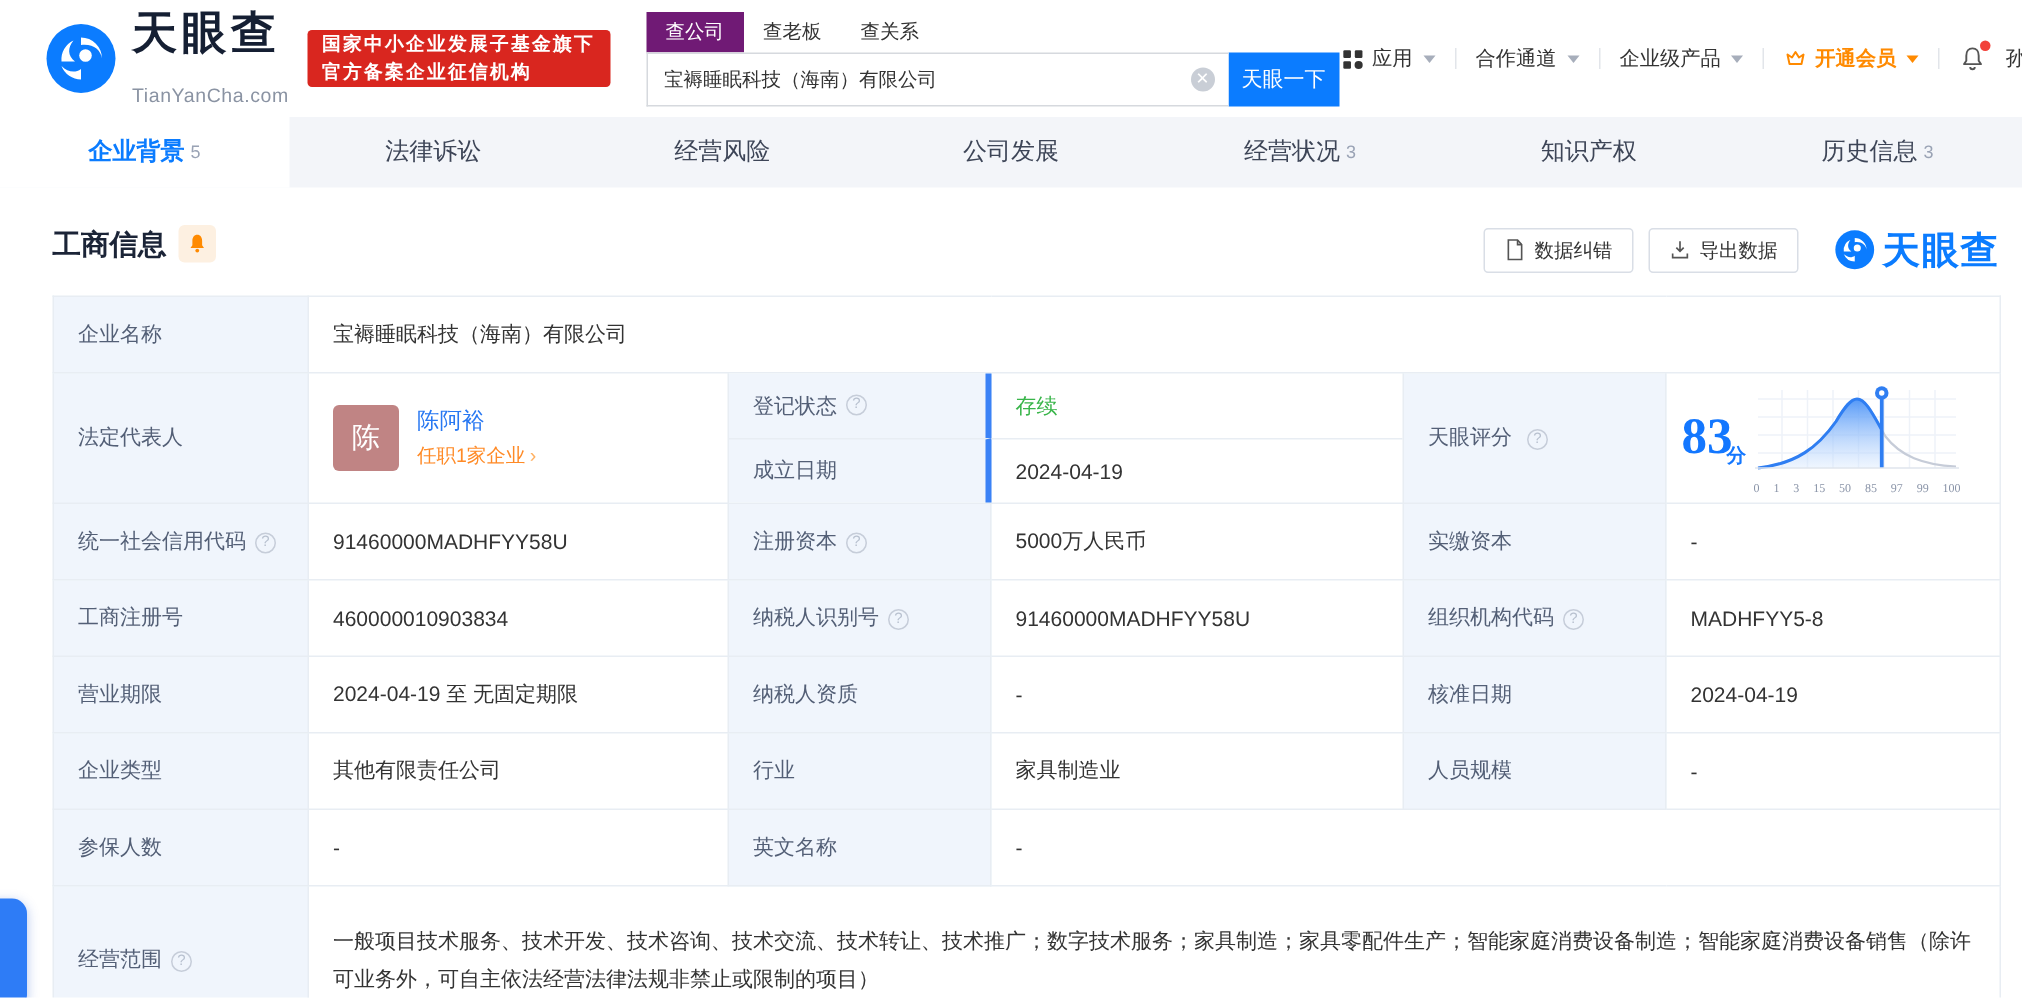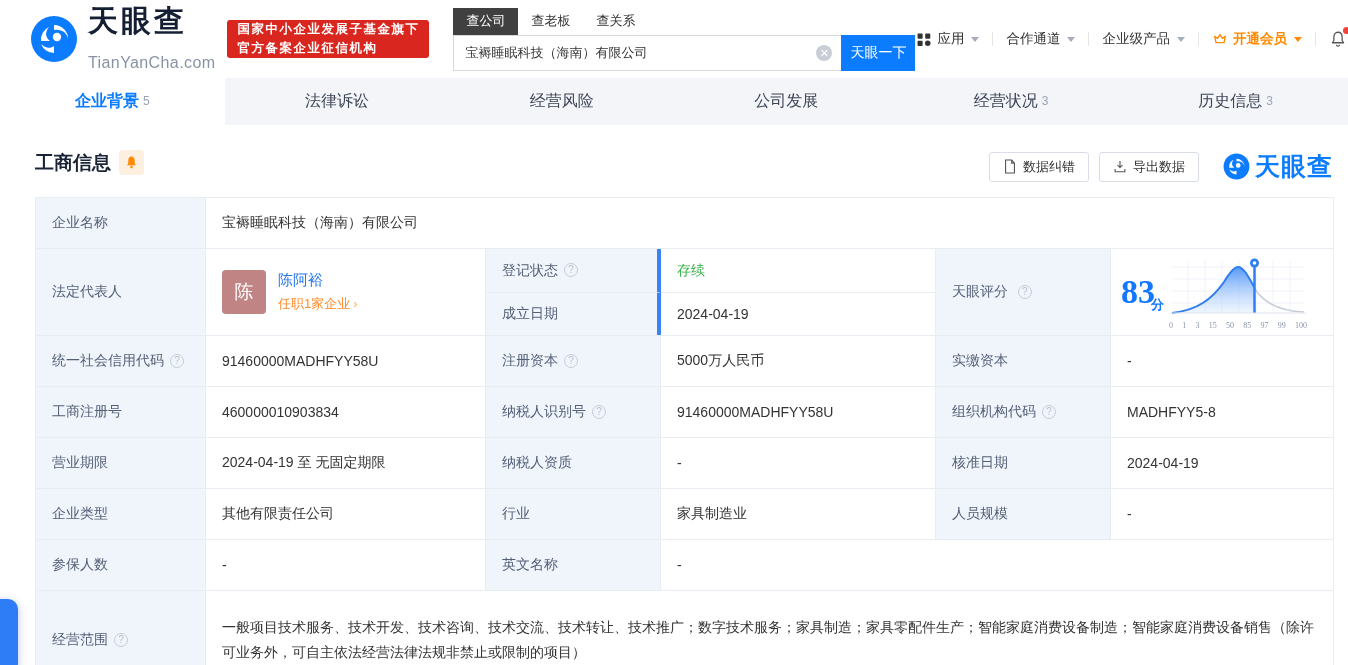--- a/index.html
+++ b/index.html
@@ -6,27 +6,27 @@
   html,body { width:1348px; height:665px; overflow:hidden; }
   body {
     font-family:"Liberation Sans","DejaVu Sans",sans-serif;
     background:#fff; color:#333; position:relative;
   }
   
   .header { display:flex; align-items:center; height:78px; padding:0 26px 0 30px; background:#fff; }
   .logo { display:flex; align-items:center; gap:10px; cursor:pointer; }
   .logo-icon { width:48px; height:48px; flex:none; }
   .logo-cn { font-size:30px; font-weight:bold; color:#151f33; letter-spacing:3px; line-height:1; }
-  .logo-en { font-size:16px; color:#8a93a3; margin-top:18px; letter-spacing:.4px; }
+  .logo-en { font-size:13px; color:#8a93a3; margin-top:18px; letter-spacing:.4px; }
   .gov-badge { margin-left:12px; background:#d9261f; color:#fff; font-size:12.5px; font-weight:bold;
     letter-spacing:1.5px; padding:0 10px; border-radius:3px; line-height:1.55; white-space:nowrap; }
   .search-wrap { margin-left:24px; width:462px; flex:none; }
   .search-tabs { display:flex; font-size:13px; }
   .search-tab { padding:4px 13px 5px; cursor:pointer; color:#333; }
-  .search-tab.active { background:#404040; color:#fff; }
+  .search-tab.active { background:#701a75; color:#fff; }
   .search-bar { display:flex; height:36px; }
   .input-wrap { position:relative; flex:1; }
   .search-input { width:100%; height:36px; border:1px solid #d6d9de; border-right:none;
     padding:0 32px 0 11px; font-size:13px; color:#333; outline:none; }
   .clear-icon { position:absolute; right:9px; top:10px; width:16px; height:16px; border-radius:50%;
     background:#c9ced6; color:#fff; font-size:11px; line-height:16px; text-align:center; cursor:pointer; }
   .clear-icon::before { content:"✕"; }
   .search-btn { width:74px; background:#0b7cff; color:#fff; font-size:14px; border:none; cursor:pointer; }
   .header-menu { margin-left:auto; display:flex; align-items:center; gap:13px; font-size:13.5px; white-space:nowrap; }
   .menu-item { display:flex; align-items:center; gap:5px; cursor:pointer; color:#333; }
@@ -178,20 +178,23 @@
   </div>
   <div class="nav-tab">
     <span>经营风险</span>
   </div>
   <div class="nav-tab">
     <span>公司发展</span>
   </div>
   <div class="nav-tab">
     <span>经营状况</span>
     <span class="nav-count">3</span>
+  </div>
+  <div class="nav-tab">
+    <span>知识产权</span>
   </div>
   <div class="nav-tab">
     <span>历史信息</span>
     <span class="nav-count">3</span>
   </div>
 </div>
 
 <div class="section-head">
   <div class="section-title">工商信息</div>
   <div class="bell-badge">

